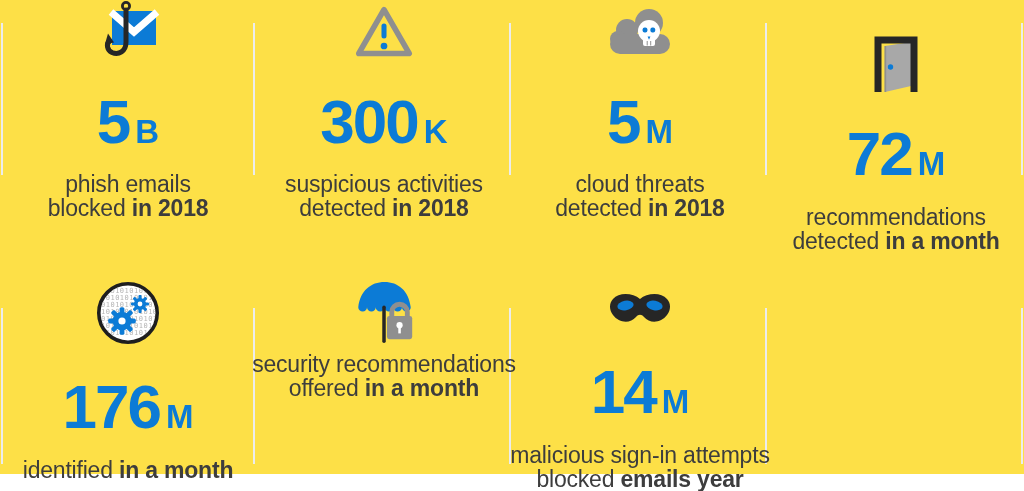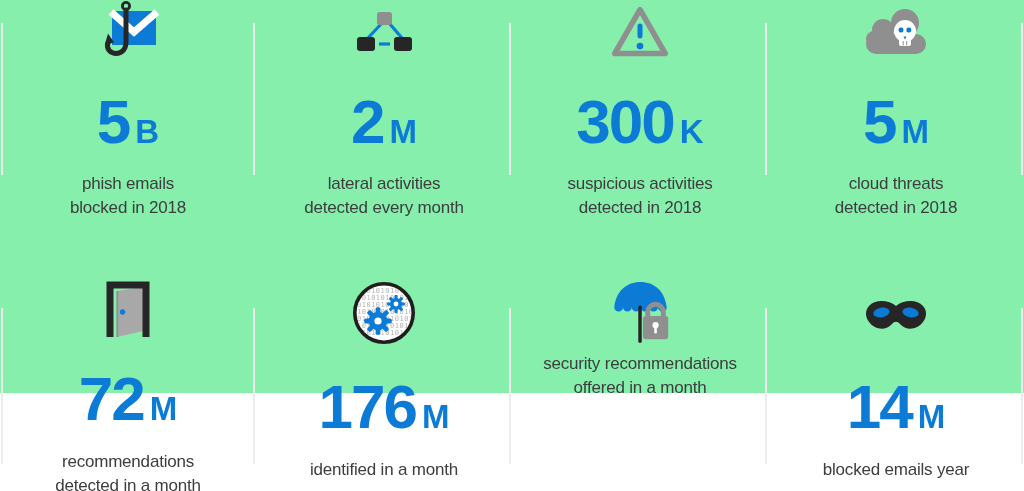--- a/index.html
+++ b/index.html
@@ -7,38 +7,38 @@
     --icon-dark:#262626;
     --icon-gray:#8f8f8f;
     --icon-gray-light:#a8a8a8;
     --caption:#3d3d3d;
     --divider:#ececec;
     --binary-gray:#b5b5b5;
   }
   *{margin:0;padding:0;box-sizing:border-box}
   html,body{background:#fff}
   body{font-family:"Liberation Sans","DejaVu Sans",sans-serif;width:1024px;height:491px;overflow:hidden;position:relative}
-  .board{position:relative;width:1024px;height:393px;background:#86efac}
+  .board{position:relative;width:1024px;height:474px;background:#fde047}
   .divider{position:absolute;width:2px;background:var(--divider)}
   .d-top{top:23px;height:152px}
   .d-bot{top:308px;height:156px}
   .grid{position:absolute;inset:0;display:grid;grid-template-columns:repeat(4,256px);grid-template-rows:245px 246px}
   .tile{display:flex;flex-direction:column;align-items:center;text-align:center;overflow:visible}
   .icon-box{display:flex;align-items:center;justify-content:center}
   .row-t .icon-box{height:64px;margin-top:0}
   .row-b .icon-box{height:68px;margin-top:34px}
   .value{display:block;white-space:nowrap;color:var(--accent);font-weight:bold;line-height:60px}
   .row-t .value{margin-top:28px}
   .row-b .value{margin-top:30px}
   .num{font-size:62px;letter-spacing:-2px}
   .suffix{font-size:33px;margin-left:6px;letter-spacing:0}
-  .caption{margin-top:4px;font-size:17px;line-height:24px;color:var(--caption);letter-spacing:-0.2px}
+  .caption{margin-top:4px;font-size:23px;line-height:24px;color:var(--caption);letter-spacing:-0.2px}
   .row-b .caption{margin-top:5px}
   .caption div{white-space:nowrap}
-  .caption b{font-weight:normal}
+  .caption b{font-weight:bold}
   svg{display:block}
   .f-blue{fill:var(--accent)}
   .f-dark{fill:var(--icon-dark)}
   .f-gray{fill:var(--icon-gray)}
   .f-gray-l{fill:var(--icon-gray-light)}
   .f-white{fill:#fff}
   .s-blue{stroke:var(--accent);fill:none}
   .s-dark{stroke:var(--icon-dark);fill:none}
   .s-gray{stroke:var(--icon-gray);fill:none}
   .s-white{stroke:#fff;fill:none}
@@ -72,37 +72,20 @@
           <polygon class="f-dark" points="9,43 18,41.5 12,32.5"></polygon>
         </svg>
       </div>
       <div class="value"><span class="num">5</span><span class="suffix">B</span></div>
       <div class="caption">
         <div>phish emails</div>
         <div><span>blocked</span> <b>in 2018</b></div>
       </div>
     </div>
 
-    <div class="tile row-t">
-      <div class="icon-box">
-        <svg width="64" height="46" viewBox="0 0 64 46">
-          <line class="s-blue" x1="30" y1="14" x2="16" y2="29" stroke-width="3.2"></line>
-          <line class="s-blue" x1="37" y1="14" x2="50" y2="29" stroke-width="3.2"></line>
-          <line class="s-blue" x1="27" y1="35" x2="38" y2="35" stroke-width="3.2"></line>
-          <rect class="f-gray" x="25" y="3" width="15" height="13" rx="2.5"></rect>
-          <rect class="f-dark" x="5" y="28" width="18" height="14" rx="3"></rect>
-          <rect class="f-dark" x="42" y="28" width="18" height="14" rx="3"></rect>
-        </svg>
-      </div>
-      <div class="value"><span class="num">2</span><span class="suffix">M</span></div>
-      <div class="caption">
-        <div>lateral activities</div>
-        <div><span>detected</span> <b>every month</b></div>
-      </div>
-    </div>
 
     <div class="tile row-t">
       <div class="icon-box">
         <svg width="60" height="56" viewBox="0 0 64 60">
           <path class="s-gray" d="M32 6 L59 53 L5 53 Z" stroke-width="6" stroke-linejoin="round"></path>
           <rect class="f-blue" x="29.3" y="21" width="5.4" height="16" rx="2.7"></rect>
           <circle class="f-blue" cx="32" cy="45" r="3.6"></circle>
         </svg>
       </div>
       <div class="value"><span class="num">300</span><span class="suffix">K</span></div>
@@ -216,18 +199,19 @@
         <svg width="64" height="38" viewBox="0 0 64 38">
           <path class="f-dark" d="M5 12 C11 5 25 6 32 12 C39 6 53 5 59 12
             C63 16 63 23 59 28 C53 36 42 37 36 30 C33.5 27 30.5 27 28 30
             C22 37 11 36 5 28 C1 23 1 16 5 12 Z"></path>
           <ellipse class="f-blue" cx="17.5" cy="18.5" rx="8.2" ry="4.8" transform="rotate(-10 17.5 18.5)"></ellipse>
           <ellipse class="f-blue" cx="46.5" cy="18.5" rx="8.2" ry="4.8" transform="rotate(10 46.5 18.5)"></ellipse>
         </svg>
       </div>
       <div class="value"><span class="num">14</span><span class="suffix">M</span></div>
       <div class="caption">
+        <div>malicious sign-in attempts</div>
         <div><span>blocked</span> <b>emails year</b></div>
       </div>
     </div>
 
   </div>
 </div>
 
 </body></html>

